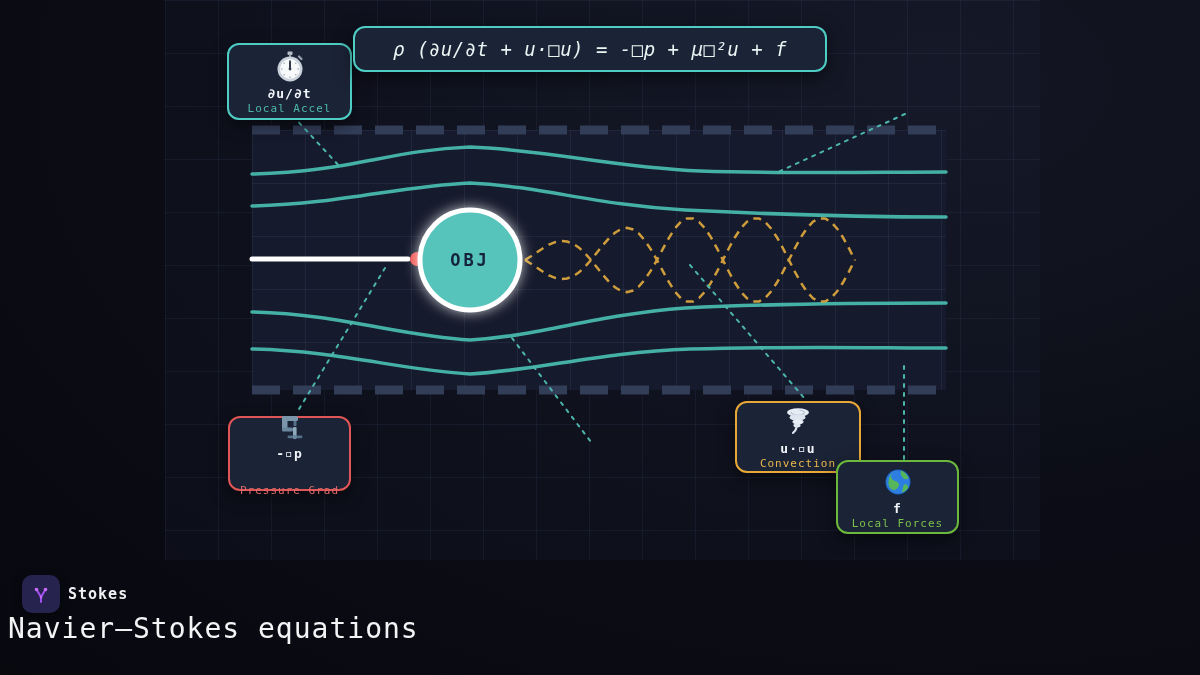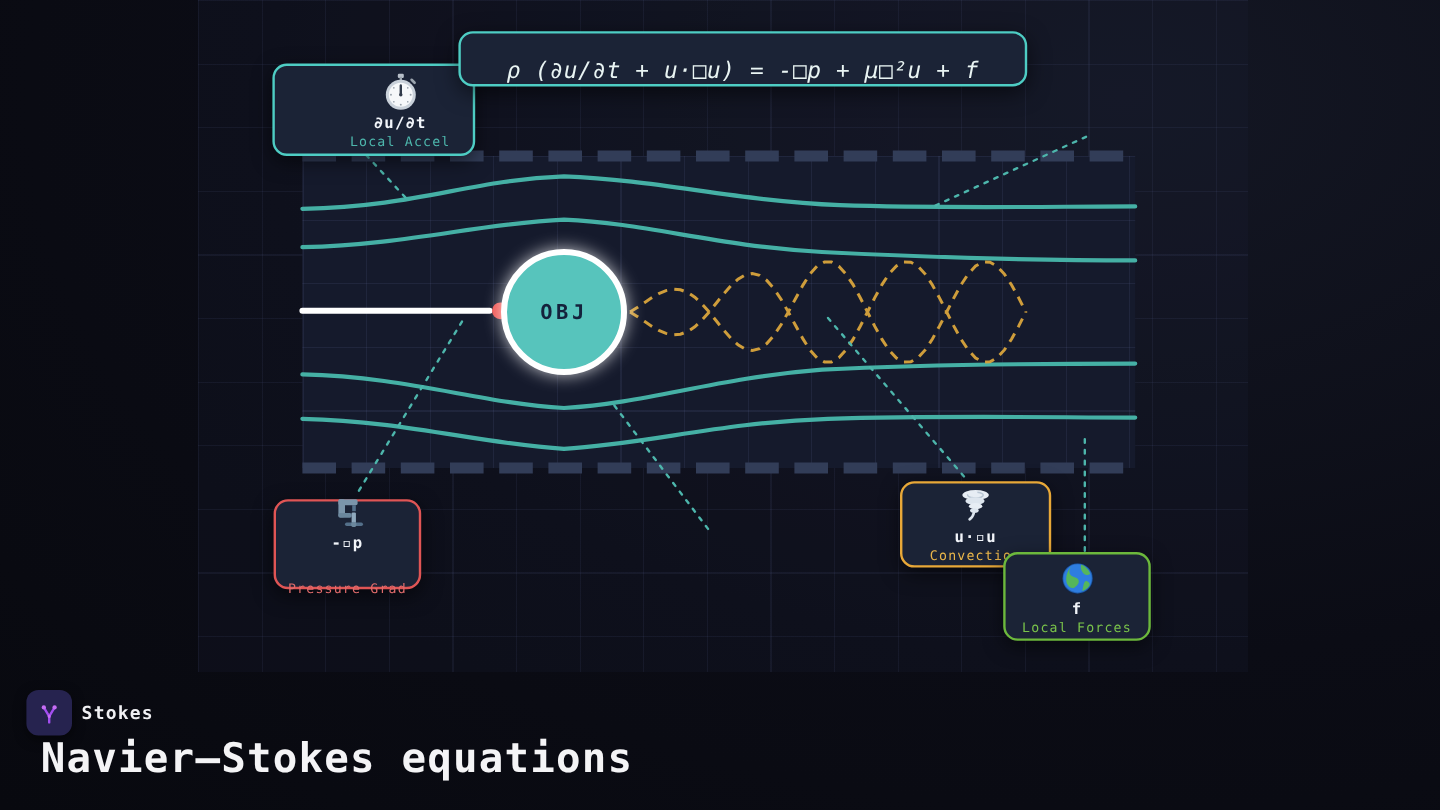--- a/index.html
+++ b/index.html
@@ -25,34 +25,34 @@
   svg.diagram{position:absolute;left:0;top:0;z-index:2;}
   .node{
     position:absolute;z-index:4;background:#1b2336;border:2px solid #4ecdc4;border-radius:12px;
     display:flex;flex-direction:column;align-items:center;justify-content:center;gap:1px;
     box-shadow:0 5px 16px rgba(0,0,0,.5);
   }
   .node-icon{height:36px;display:flex;align-items:center;justify-content:center;}
   .node-formula{color:#f2f5fa;font-weight:bold;font-size:13px;letter-spacing:1px;line-height:15px;}
   .node-label{font-size:11px;letter-spacing:1px;line-height:13px;}
   .eq-box{
-    position:absolute;left:382px;top:26px;width:470px;height:42px;z-index:6;
+    position:absolute;left:353px;top:26px;width:470px;height:42px;z-index:6;
     background:#1b2336;border:2px solid #4ecdc4;border-radius:12px;
-    display:flex;align-items:flex-end;justify-content:center;
+    display:flex;align-items:center;justify-content:center;
     box-shadow:0 5px 18px rgba(0,0,0,.55);
   }
   .eq-text{color:#e9f4f3;font-size:19px;font-style:italic;letter-spacing:.5px;white-space:nowrap;}
   .z5{z-index:5;}
   .logo{
     position:absolute;left:22px;top:575px;width:38px;height:38px;border-radius:10px;z-index:3;
     background:#26234f;display:flex;align-items:center;justify-content:center;
     box-shadow:0 3px 10px rgba(0,0,0,.5);
   }
   .brand{position:absolute;left:68px;top:585px;font-size:15px;font-weight:bold;color:#f0f0f3;letter-spacing:1px;z-index:3;}
-  .title{position:absolute;left:34px;top:612px;font-size:34px;font-weight:bold;color:#f4f4f6;letter-spacing:1px;white-space:nowrap;z-index:3;}
+  .title{position:absolute;left:8px;top:612px;font-size:28px;font-weight:normal;color:#f4f4f6;letter-spacing:1px;white-space:nowrap;z-index:3;}
   .url{position:absolute;right:25px;top:624px;font-size:14px;color:#6b7280;letter-spacing:1px;z-index:3;}
 </style>
 </head>
 <body>
 
 <div class="stage">
 
   <div class="grid-panel"></div>
   <div class="channel"></div>
 
@@ -92,21 +92,21 @@
 
     <circle cx="470" cy="260" r="52" fill="#ffffff" opacity="0.8" filter="url(#blurG)"></circle>
     <circle cx="470" cy="260" r="50" fill="#57c4bc" stroke="#ffffff" stroke-width="5"></circle>
     <text x="470" y="266" text-anchor="middle" font-size="17" font-weight="bold" fill="#14223c" letter-spacing="3">OBJ</text>
   </svg>
 
   <div class="eq-box">
     <span class="eq-text">ρ (∂u/∂t + u·□u) = -□p + μ□²u + f</span>
   </div>
 
-  <div class="node" style="left: 227px; top: 53px; width: 121px; height: 73px; border-color: rgb(78, 205, 196); padding-left: 44px;">
+  <div class="node" style="left: 227px; top: 43px; width: 121px; height: 73px; border-color: rgb(78, 205, 196);">
     <span class="node-icon">
       <svg width="34" height="34" viewBox="0 0 34 34">
         <rect x="14.5" y="1.5" width="5" height="3.5" rx="1" fill="#b7bfc9"></rect>
         <rect x="16" y="4" width="2" height="3" fill="#9aa3ad"></rect>
         <line x1="26" y1="6.5" x2="28.5" y2="9" stroke="#9aa3ad" stroke-width="2.2" stroke-linecap="round"></line>
         <circle cx="17" cy="19" r="12.5" fill="#c9d1da"></circle>
         <circle cx="17" cy="19" r="10" fill="#f6f8fa"></circle>
         <g fill="#99a2ac">
           <circle cx="17" cy="10.8" r="0.8"></circle>
             <circle cx="17" cy="27.2" r="0.8"></circle>
@@ -136,21 +136,21 @@
         <rect x="20" y="16" width="3.6" height="9" rx="1" fill="#8fa9bd"></rect>
         <rect x="14.5" y="24.5" width="15" height="2.8" rx="1.4" fill="#54708a"></rect>
         <circle cx="21.8" cy="26" r="2.2" fill="#6b879d"></circle>
       </svg>
     </span>
     <div class="node-formula">-▫p</div>
     <div class="node-label" style="color: rgb(224, 107, 107); margin-top: 22px;">Pressure Grad</div>
   </div>
 
 
-  <div class="node" style="left: 750px; top: 401px; width: 122px; height: 68px; border-color: rgb(232, 168, 56);">
+  <div class="node" style="left: 735px; top: 401px; width: 122px; height: 68px; border-color: rgb(232, 168, 56);">
     <span class="node-icon">
       <svg width="34" height="34" viewBox="0 0 34 34">
         <ellipse cx="17" cy="7.5" rx="11" ry="4.2" fill="#e7edf4"></ellipse>
         <path d="M10.5 7 a6.5 2.4 0 1 0 8 -1.8" stroke="#b9c6d4" stroke-width="1.2" fill="none"></path>
         <ellipse cx="16.5" cy="12.5" rx="8" ry="3.2" fill="#dde5ee"></ellipse>
         <ellipse cx="17" cy="16.8" rx="5.6" ry="2.6" fill="#e7edf4"></ellipse>
         <ellipse cx="16" cy="20.5" rx="3.6" ry="1.9" fill="#dde5ee"></ellipse>
         <path d="M15.5 22.5 C15 25 13.5 26.8 12 27.8" stroke="#dde5ee" stroke-width="2.2" fill="none" stroke-linecap="round"></path>
       </svg>
     </span>

